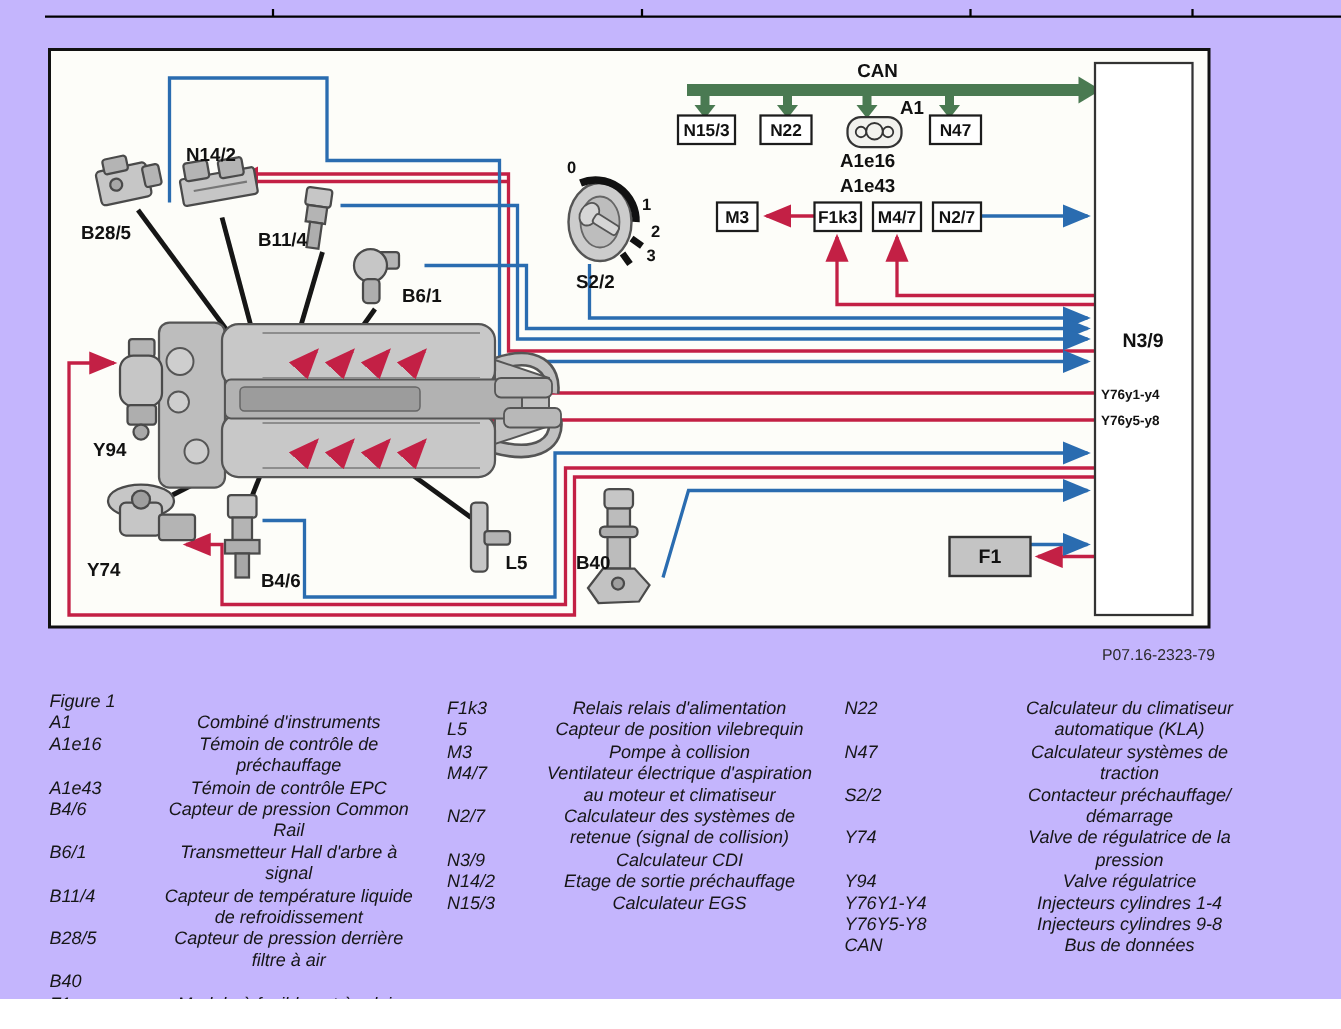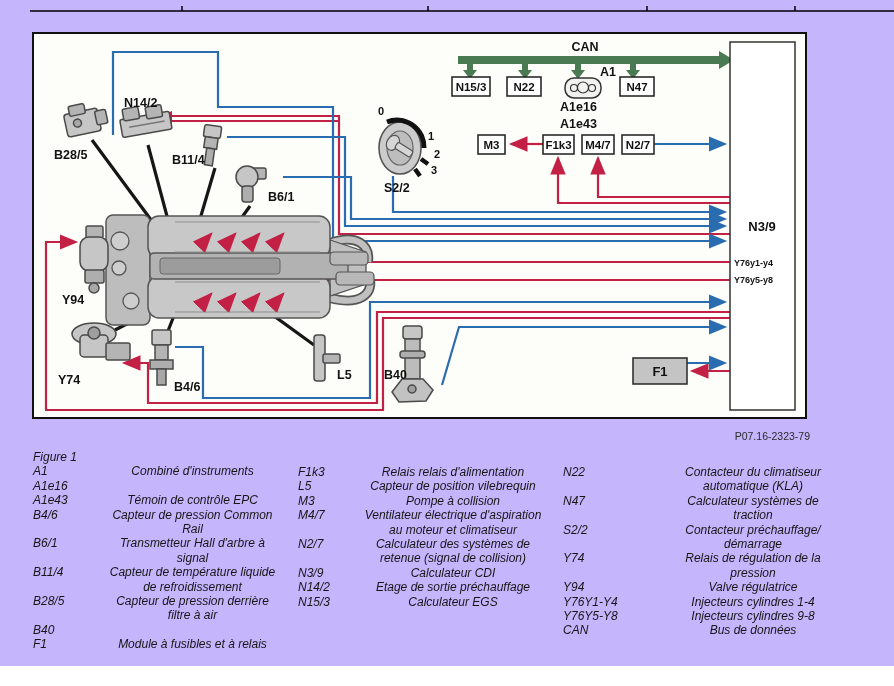--- a/index.html
+++ b/index.html
@@ -5,21 +5,21 @@
   html,body{margin:0;padding:0;background:#ffffff;}
   #stage{position:relative;width:894px;height:666px;background:#c4b5fd;overflow:hidden;
          font-family:"Liberation Sans",sans-serif;}
   #diagram-svg{position:absolute;left:0;top:0;}
   svg text{font-family:"Liberation Sans",sans-serif;fill:#111;}
   .boxlbl{font-size:11.5px;font-weight:bold;}
   .complbl{font-size:12.5px;font-weight:bold;}
   .pinlbl{font-size:9px;font-weight:bold;}
   .poslbl{font-size:11px;font-weight:bold;}
   .partno{font-size:10.5px;fill:#2b2b2b;font-weight:normal;}
-  .legend-col{position:absolute;top:450px;font:italic 12px/14.4px "Liberation Sans",sans-serif;color:#161616;}
+  .legend-col{position:absolute;top:460px;font:italic 12px/14.4px "Liberation Sans",sans-serif;color:#161616;}
   #legend-col1{left:33px;width:262px;}
   #legend-col2{left:298px;width:262px;}
   #legend-col3{left:563px;width:310px;}
   .lrow{display:flex;align-items:flex-start;}
   #legend-col1 .lterm{flex:0 0 57px;}
   #legend-col2 .lterm{flex:0 0 48px;}
   #legend-col3 .lterm{flex:0 0 70px;}
   .ldef{white-space:pre-line;flex:1;text-align:center;}
   .figure-label{margin:0 0 0 0;}
 </style>
@@ -257,20 +257,22 @@
 </svg>
 
 <div class="legend-col" id="legend-col1">
   <p class="figure-label">Figure 1</p>
   <div class="lrow">
         <span class="lterm">A1</span>
         <span class="ldef">Combiné d'instruments</span>
       </div>
   <div class="lrow">
         <span class="lterm">A1e16</span>
+        <span class="ldef">Témoin de contrôle de
+préchauffage</span>
       </div>
   <div class="lrow">
         <span class="lterm">A1e43</span>
         <span class="ldef">Témoin de contrôle EPC</span>
       </div>
   <div class="lrow">
         <span class="lterm">B4/6</span>
         <span class="ldef">Capteur de pression Common
 Rail</span>
       </div>
@@ -331,36 +333,36 @@
       </div>
   <div class="lrow">
         <span class="lterm">N15/3</span>
         <span class="ldef">Calculateur EGS</span>
       </div>
 </div>
 
 <div class="legend-col" id="legend-col3" style="top:465px;">
   <div class="lrow">
         <span class="lterm">N22</span>
-        <span class="ldef">Contacteur du climatiseur
+        <span class="ldef">Calculateur du climatiseur
 automatique (KLA)</span>
       </div>
   <div class="lrow">
         <span class="lterm">N47</span>
         <span class="ldef">Calculateur systèmes de
 traction</span>
       </div>
   <div class="lrow">
         <span class="lterm">S2/2</span>
         <span class="ldef">Contacteur préchauffage/
 démarrage</span>
       </div>
   <div class="lrow">
         <span class="lterm">Y74</span>
-        <span class="ldef">Relais de régulation de la
+        <span class="ldef">Valve de régulatrice de la
 pression</span>
       </div>
   <div class="lrow">
         <span class="lterm">Y94</span>
         <span class="ldef">Valve régulatrice</span>
       </div>
   <div class="lrow">
         <span class="lterm">Y76Y1-Y4</span>
         <span class="ldef">Injecteurs cylindres 1-4</span>
       </div>

